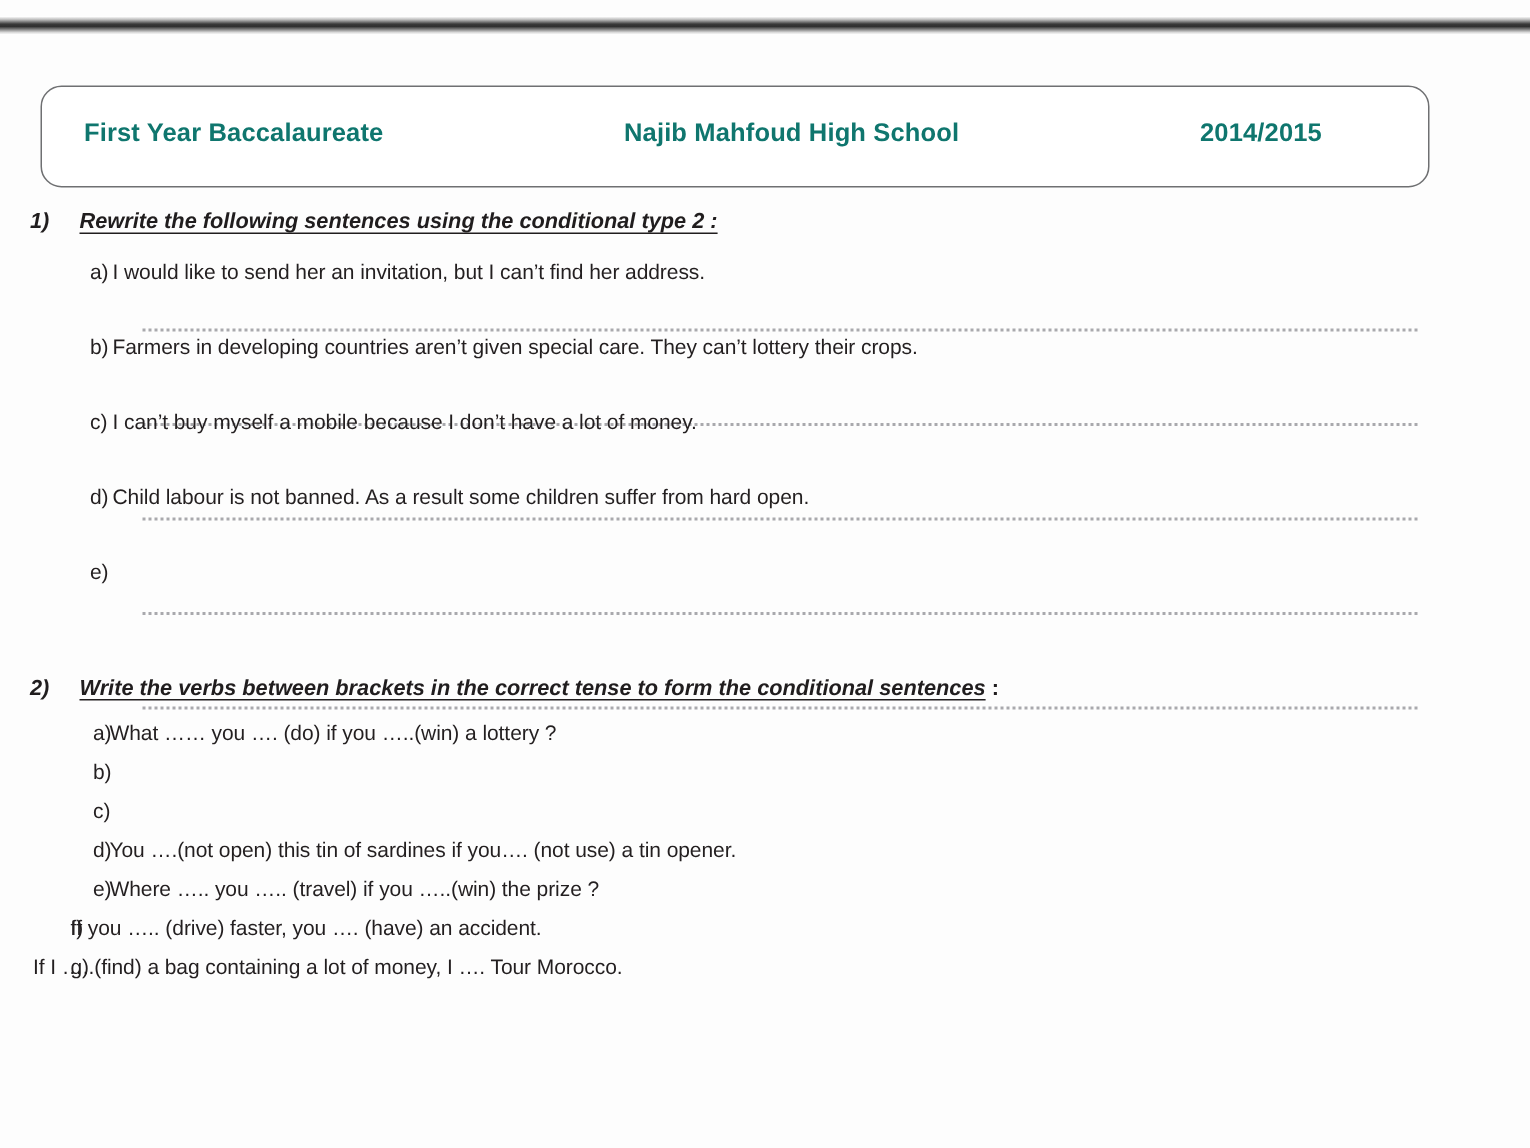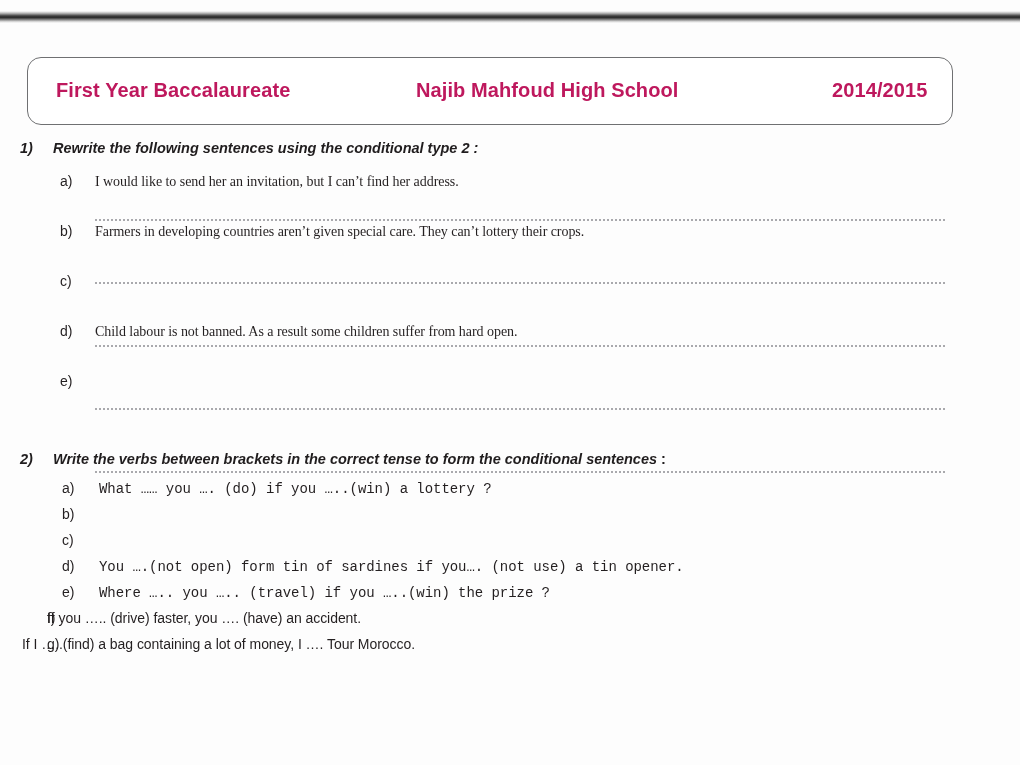--- a/index.html
+++ b/index.html
@@ -55,29 +55,29 @@
   }
   .header-row {
     position: absolute;
     left: 0;
     right: 0;
     top: 21px;
     height: 22px;
   }
   .header-cell {
     position: absolute;
-    font-size: 20px;
+    font-size: 17px;
     font-weight: bold;
     letter-spacing: 0.1px;
-    color: #be185d;
+    color: #0f766e;
     white-space: nowrap;
   }
   .header-cell.left   { left: 28px; }
   .header-cell.center { left: 388px; }
-  .header-cell.right  { left: 804px; }
+  .header-cell.right  { left: 772px; }
 
   
   .sheet {
     position: absolute;
     left: 0;
     top: 140px;
     width: 1020px;
   }
 
   .exercise {
@@ -94,20 +94,21 @@
     white-space: nowrap;
   }
   .ex-heading .marker {
     position: absolute;
     left: 20px;
     top: 0;
   }
   .ex-heading .htext {
     display: inline-block;
     margin-left: 33px;
+    text-decoration: underline;
     text-underline-offset: 2.5px;
   }
   .ex-heading .tail {
     text-decoration: none;
     font-style: normal;
     font-weight: bold;
   }
 
   
   .item {
@@ -120,33 +121,33 @@
   .item .lbl {
     position: absolute;
     top: 0;
   }
   .item .txt {
     display: inline-block;
   }
 
   
   .ex1 .item .lbl { left: 60px; }
-  .ex1 .item .txt { margin-left: 95px; font-family: Liberation Serif, serif; }
+  .ex1 .item .txt { margin-left: 75px; }
 
   .dots {
     position: absolute;
     left: 95px;
     width: 850px;
     height: 1px;
     border-bottom: 2.5px dotted #a9a9ad;
   }
 
   
   .ex2 .item.indented .lbl { left: 62px; }
-  .ex2 .item.indented .txt { margin-left: 99px; font-family: Liberation Mono, monospace; }
+  .ex2 .item.indented .txt { margin-left: 73px; }
   .ex2 .item.outdented .lbl { left: 47px; }
   .ex2 .item.outdented .txt { margin-left: 47px; }
   .ex2 .item.outdented.tight .txt { margin-left: 22px; }
 </style>
 </head>
 <body>
 
 <div class="page">
 
   <div class="scan-bar"></div>
@@ -175,20 +176,21 @@
       <div class="dots" style="top:78px;"></div>
 
       <div class="item" style="height:26px;margin-top:24px;">
         <span class="lbl">b)</span>
         <span class="txt">Farmers in developing countries aren’t given special care. They can’t lottery their crops.</span>
       </div>
       <div class="dots" style="top:141px;"></div>
 
       <div class="item" style="height:26px;margin-top:24px;">
         <span class="lbl">c)</span>
+        <span class="txt">I can’t buy myself a mobile because I don’t have a lot of money.</span>
       </div>
       <div class="dots" style="top:204px;"></div>
 
       <div class="item" style="height:26px;margin-top:24px;">
         <span class="lbl">d)</span>
         <span class="txt">Child labour is not banned. As a result some children suffer from hard open.</span>
       </div>
       <div class="dots" style="top:267px;"></div>
 
       <div class="item" style="height:26px;margin-top:24px;">
@@ -213,21 +215,21 @@
       <div class="item indented" style="height:23px;margin-top:3px;">
         <span class="lbl">b)</span>
       </div>
 
       <div class="item indented" style="height:23px;margin-top:3px;">
         <span class="lbl">c)</span>
       </div>
 
       <div class="item indented" style="height:23px;margin-top:3px;">
         <span class="lbl">d)</span>
-        <span class="txt">You ….(not open) form tin of sardines if you…. (not use) a tin opener.</span>
+        <span class="txt">You ….(not open) this tin of sardines if you…. (not use) a tin opener.</span>
       </div>
 
       <div class="item indented" style="height:23px;margin-top:3px;">
         <span class="lbl">e)</span>
         <span class="txt">Where ….. you ….. (travel) if you  …..(win) the prize ?</span>
       </div>
 
       <div class="item outdented" style="height:23px;margin-top:3px;">
         <span class="lbl">f)</span>
         <span class="txt">If you ….. (drive) faster, you …. (have) an accident.</span>

